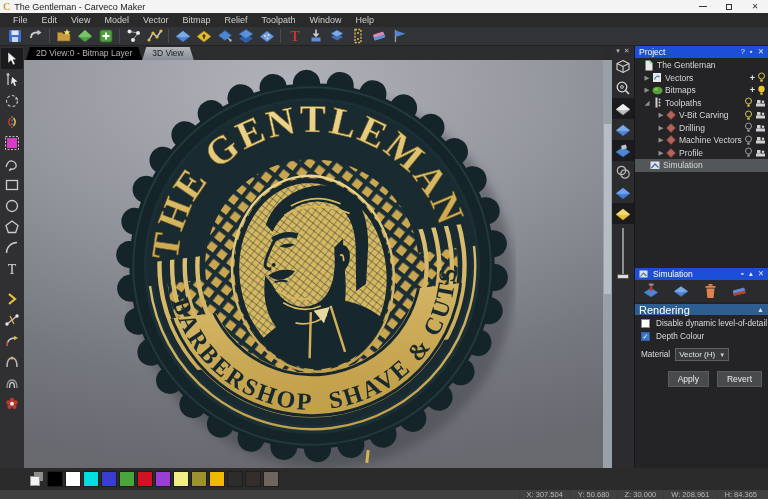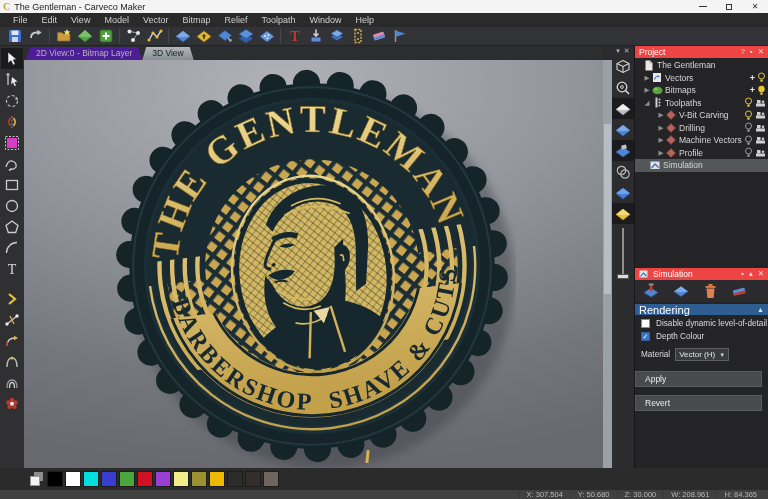--- a/index.html
+++ b/index.html
@@ -26,21 +26,21 @@
   .toolbar{position:absolute;left:0;top:27px;width:768px;height:19px;background:#323336;
            border-bottom:1px solid #222;display:flex;align-items:center;padding-left:4px;}
   .tbtn{width:21px;height:17px;display:flex;align-items:center;justify-content:center;}
   .tsep{width:1px;height:14px;background:#4a4a4c;margin:0 3px;}
 
   
   .tabbar{position:absolute;left:24px;top:46px;width:579px;height:14px;background:#2c2d2f;
           display:flex;align-items:flex-end;padding-left:2px;}
   .tab{height:13px;font-size:8.5px;line-height:13px;padding:0 10px;
        clip-path:polygon(4px 0,calc(100% - 4px) 0,100% 100%,0 100%);}
-  .tab.inactive{background:#4c1d95;color:#b5b5b5;}
+  .tab.inactive{background:#000000;color:#b5b5b5;}
   .tab.active{background:linear-gradient(#b2b7bf,#878d95);color:#1d1d1d;margin-top:8px;}
 
   
   .lefttools{position:absolute;left:0;top:46px;width:24px;height:422px;background:#303032;
              display:flex;flex-direction:column;align-items:center;padding-top:2px;}
   .ltool{width:22px;height:21px;display:flex;align-items:center;justify-content:center;}
   .ltool.on{background:#1b1b1d;}
   .lgap{height:9px;}
 
   
@@ -56,21 +56,21 @@
               display:flex;flex-direction:column;align-items:center;}
   .strip-top{display:flex;gap:4px;color:#b5b5b5;font-size:7px;height:10px;align-items:center;}
   .sbtn{width:22px;height:21px;display:flex;align-items:center;justify-content:center;}
   .sbtn.on{background:#1b1b1d;}
   .vslider{position:relative;width:22px;height:56px;margin-top:4px;}
   .vslider .track{position:absolute;left:10px;top:0;width:2px;height:48px;background:#8f8f8f;}
   .vslider .handle{position:absolute;left:5px;top:46px;width:12px;height:5px;background:#dcdcdc;border:1px solid #555;}
 
   
   .rightpanel{position:absolute;left:634px;top:46px;width:134px;height:422px;background:#242427;border-left:1px solid #18181a;}
-  .phead{height:12px;background:#ef4444;display:flex;align-items:center;padding:0 4px;}
+  .phead{height:12px;background:#1d4ed8;display:flex;align-items:center;padding:0 4px;}
   .phead .ptitle{color:#fff;font-size:8.5px;flex:1;}
   .phead .hic{color:#e8e8e8;font-size:7.5px;margin-left:5px;line-height:12px;}
   .tree{padding-top:1px;}
   .trow{height:12.5px;display:flex;align-items:center;font-size:8.5px;color:#d6d6d6;padding-right:2px;}
   .trow.selected{background:#54575a;}
   .exp{width:8px;color:#8f8f8f;font-size:6.5px;text-align:center;flex:0 0 8px;}
   .ticon{width:12px;display:flex;justify-content:center;flex:0 0 12px;margin-right:2px;}
   .tlabel{white-space:nowrap;overflow:hidden;}
   .tacts{margin-left:auto;display:flex;align-items:center;gap:2px;}
   .plus{color:#e8e8e8;font-size:9px;font-weight:bold;line-height:10px;}
@@ -83,21 +83,21 @@
   .optrow{display:flex;align-items:center;padding:4px 0 0 6px;}
   .cbox{width:9px;height:9px;border:1px solid #8a8a8a;background:#fff;flex:0 0 9px;}
   .cbox.checked{background:#3b77c9;border-color:#2d5ea0;color:#fff;font-size:7px;line-height:8px;text-align:center;}
   .optlabel{color:#dcdcdc;font-size:8.2px;margin-left:6px;white-space:nowrap;}
   .matrow{display:flex;align-items:center;padding:7px 4px 0 6px;}
   .matlabel{color:#dcdcdc;font-size:8.2px;margin-right:5px;}
   .dropdown{width:54px;height:13px;background:#3a3b3e;border:1px solid #606163;color:#e4e4e4;
             font-size:8px;display:flex;align-items:center;padding:0 3px;}
   .dropdown .dval{flex:1;white-space:nowrap;overflow:hidden;}
   .dropdown .caret{font-size:6px;color:#cfcfcf;}
-  .btnrow{display:flex;justify-content:flex-end;gap:8px;padding:10px 6px 0 0;flex-direction:column;}
+  .btnrow{display:flex;justify-content:flex-end;gap:8px;padding:10px 6px 0 0;}
   .pbtn{background:#494a4d;color:#ececec;font-size:8.5px;padding:2px 9px;border:1px solid #5a5b5e;}
 
   
   .palettebar{position:absolute;left:0;top:468px;width:768px;height:22px;background:#2b2b2c;
               display:flex;align-items:center;padding-left:30px;}
   .pal-link{position:relative;width:14px;height:14px;margin-right:3px;}
   .pal-link .b1{position:absolute;left:4px;top:0;width:9px;height:9px;background:#8d8d8d;}
   .pal-link .b2{position:absolute;left:0;top:4px;width:10px;height:10px;background:#f2f2f2;border:1px solid #999;}
   .swatch{width:16px;height:16px;margin-right:2px;border:1px solid #1d1d1d;flex:0 0 16px;}
 

